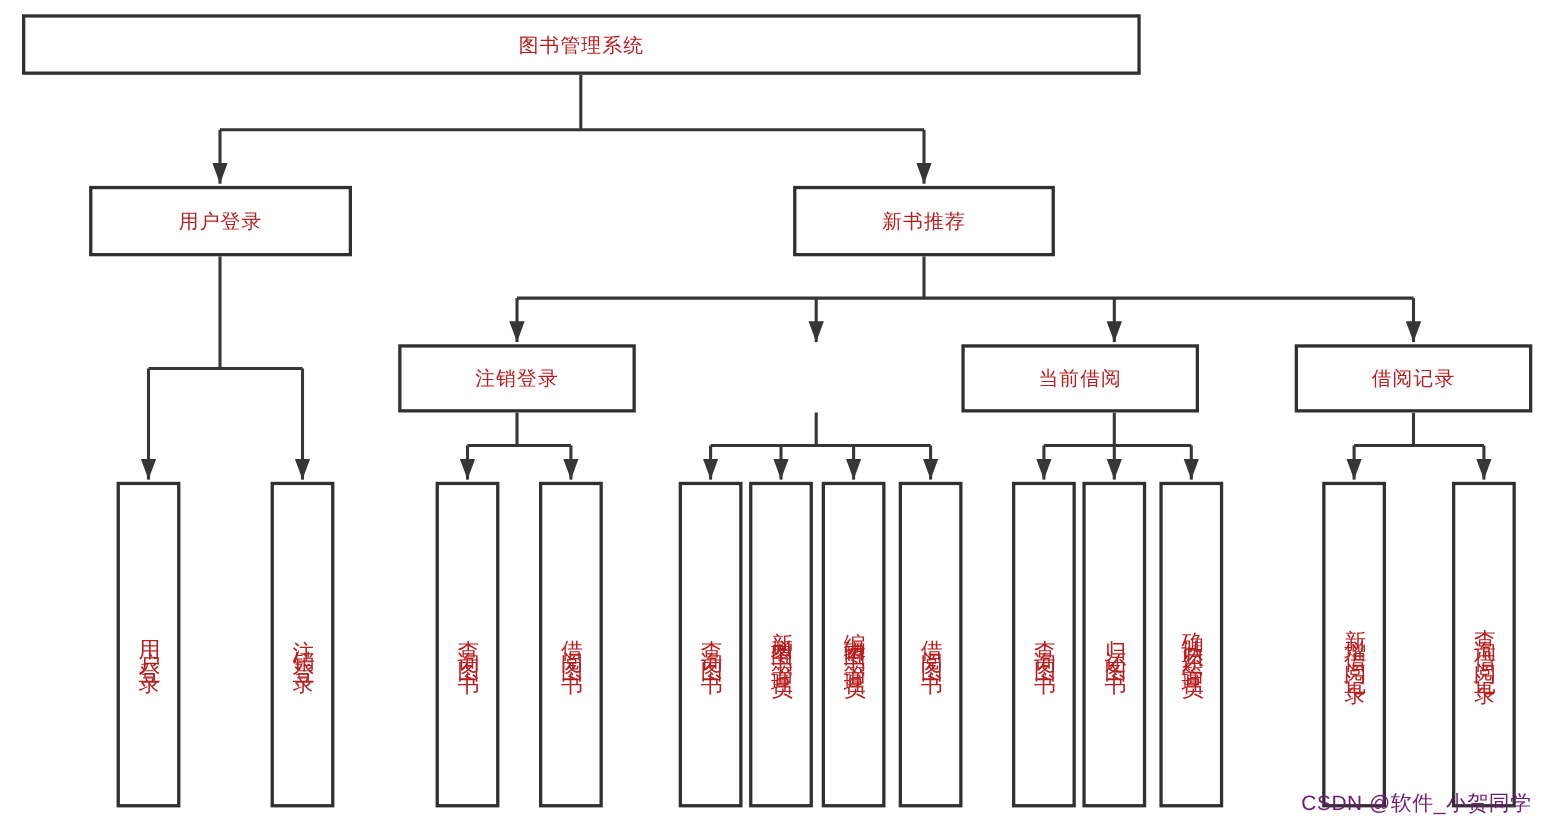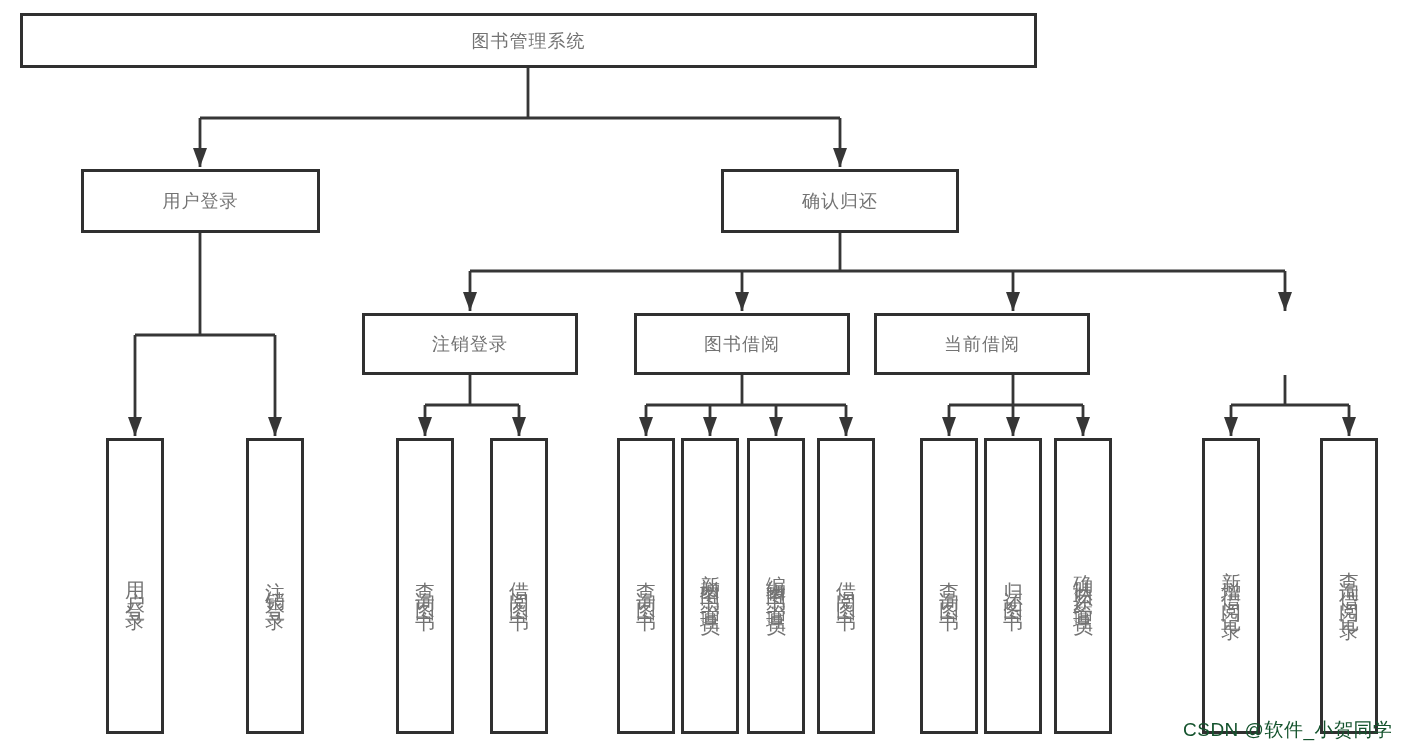--- a/index.html
+++ b/index.html
@@ -17,21 +17,21 @@
     width: 1405px; height: 747px;
   }
   .node {
     position: absolute;
     box-sizing: border-box;
     background: #ffffff;
     border: 3px solid #303030;
     display: flex;
     align-items: center;
     justify-content: center;
-    color: #737373;
+    color: #b91c1c;
   }
   .node.h .lbl {
     font-size: 18px;
     letter-spacing: 1px;
     white-space: nowrap;
   }
   .node.v .lbl {
     display: block;
     writing-mode: vertical-rl;
     text-orientation: mixed;
@@ -43,21 +43,21 @@
   .node.v.long .lbl {
     letter-spacing: 6px;
   }
   .watermark {
     position: absolute;
     left: 1183px;
     top: 717px;
     width: 220px;
     font-size: 19px;
     letter-spacing: 0.5px;
-    color: #14532d;
+    color: #701a75;
     white-space: nowrap;
     z-index: 5;
   }
 </style>
 <title>图书管理系统</title></head>
 <body>
 
 <div class="canvas">
 
   <svg class="connectors" viewBox="0 0 1405 747" xmlns="http://www.w3.org/2000/svg">
@@ -103,31 +103,31 @@
   </svg>
 
   <div class="node h" style="left:20px;top:13px;width:1017px;height:55px">
     <span class="lbl">图书管理系统</span>
   </div>
 
   <div class="node h" style="left:81px;top:169px;width:239px;height:64px">
     <span class="lbl">用户登录</span>
   </div>
   <div class="node h" style="left:721px;top:169px;width:238px;height:64px">
-    <span class="lbl">确认归还</span>
+    <span class="lbl">新书推荐</span>
   </div>
 
   <div class="node h" style="left:362px;top:313px;width:216px;height:62px">
     <span class="lbl">注销登录</span>
   </div>
-  <div class="node h" style="left:634px;top:313px;width:216px;height:62px">
-    <span class="lbl">图书借阅</span>
-  </div>
   <div class="node h" style="left:874px;top:313px;width:216px;height:62px">
     <span class="lbl">当前借阅</span>
+  </div>
+  <div class="node h" style="left:1177px;top:313px;width:216px;height:62px">
+    <span class="lbl">借阅记录</span>
   </div>
 
   <div class="node v" style="left:106px;top:438px;width:58px;height:296px">
     <span class="lbl">用户登录</span>
   </div>
   <div class="node v" style="left:246px;top:438px;width:58px;height:296px">
     <span class="lbl">注销登录</span>
   </div>
 
   <div class="node v" style="left:396px;top:438px;width:58px;height:296px">

